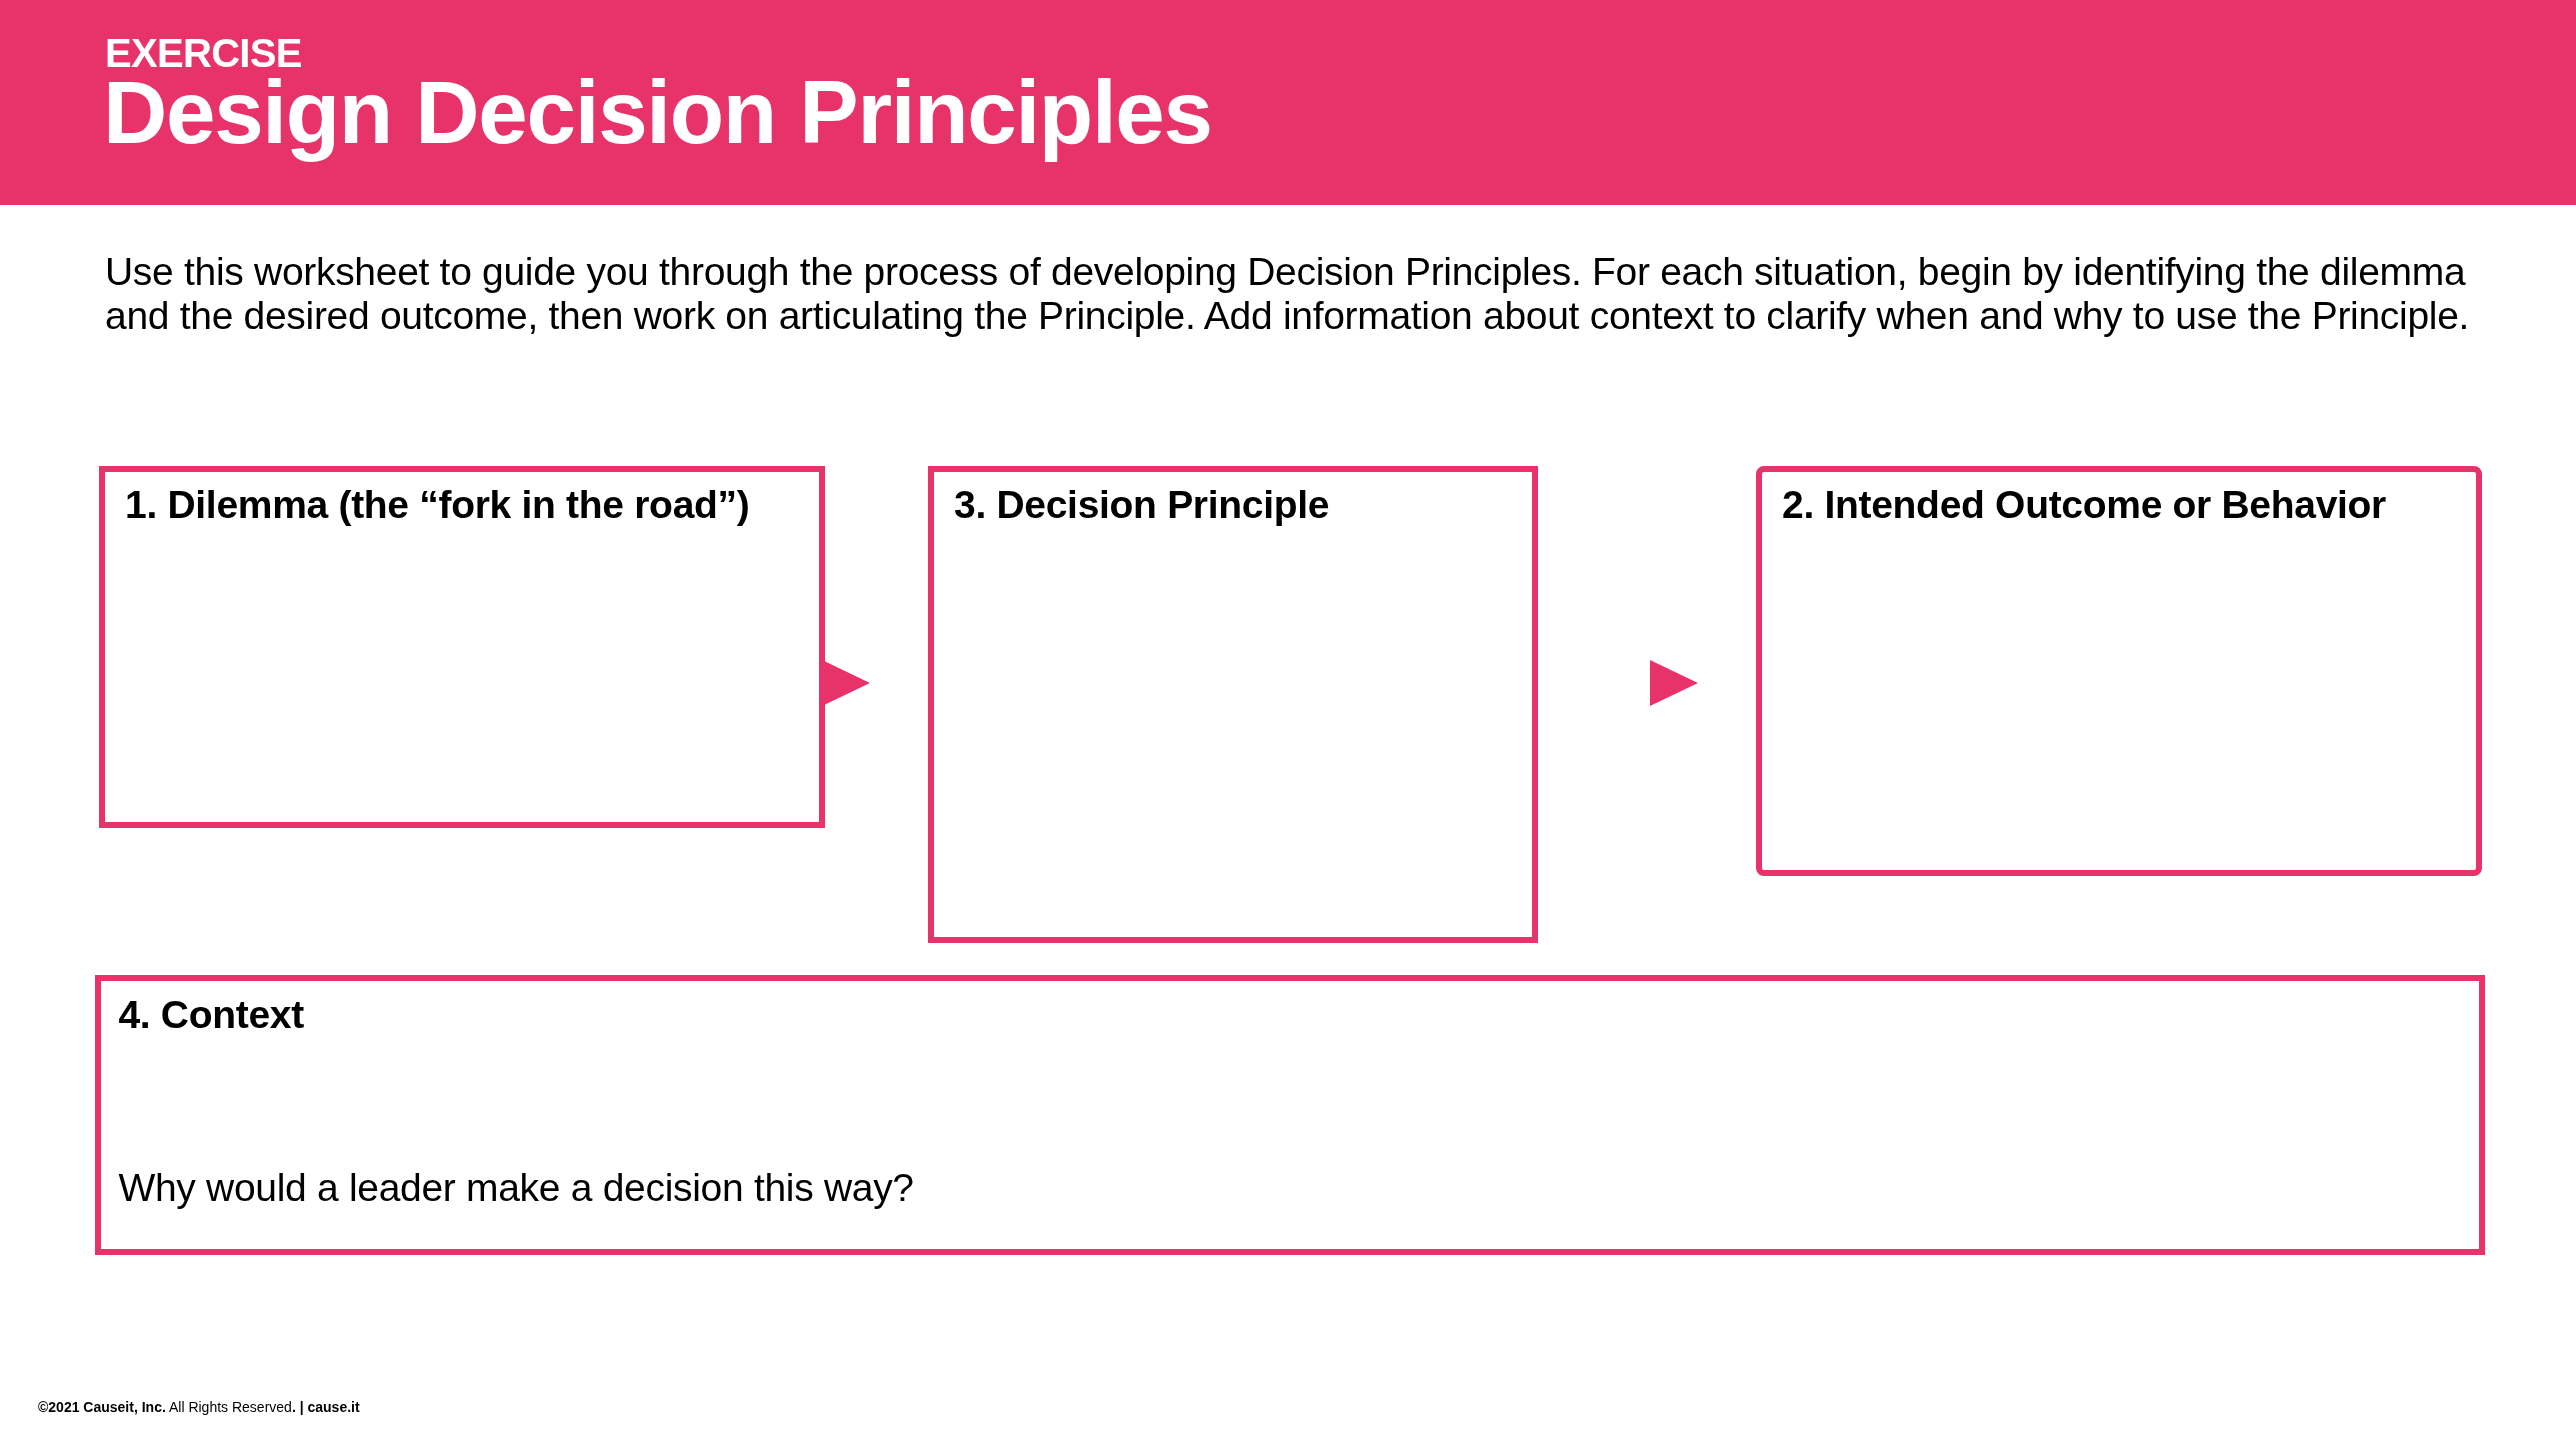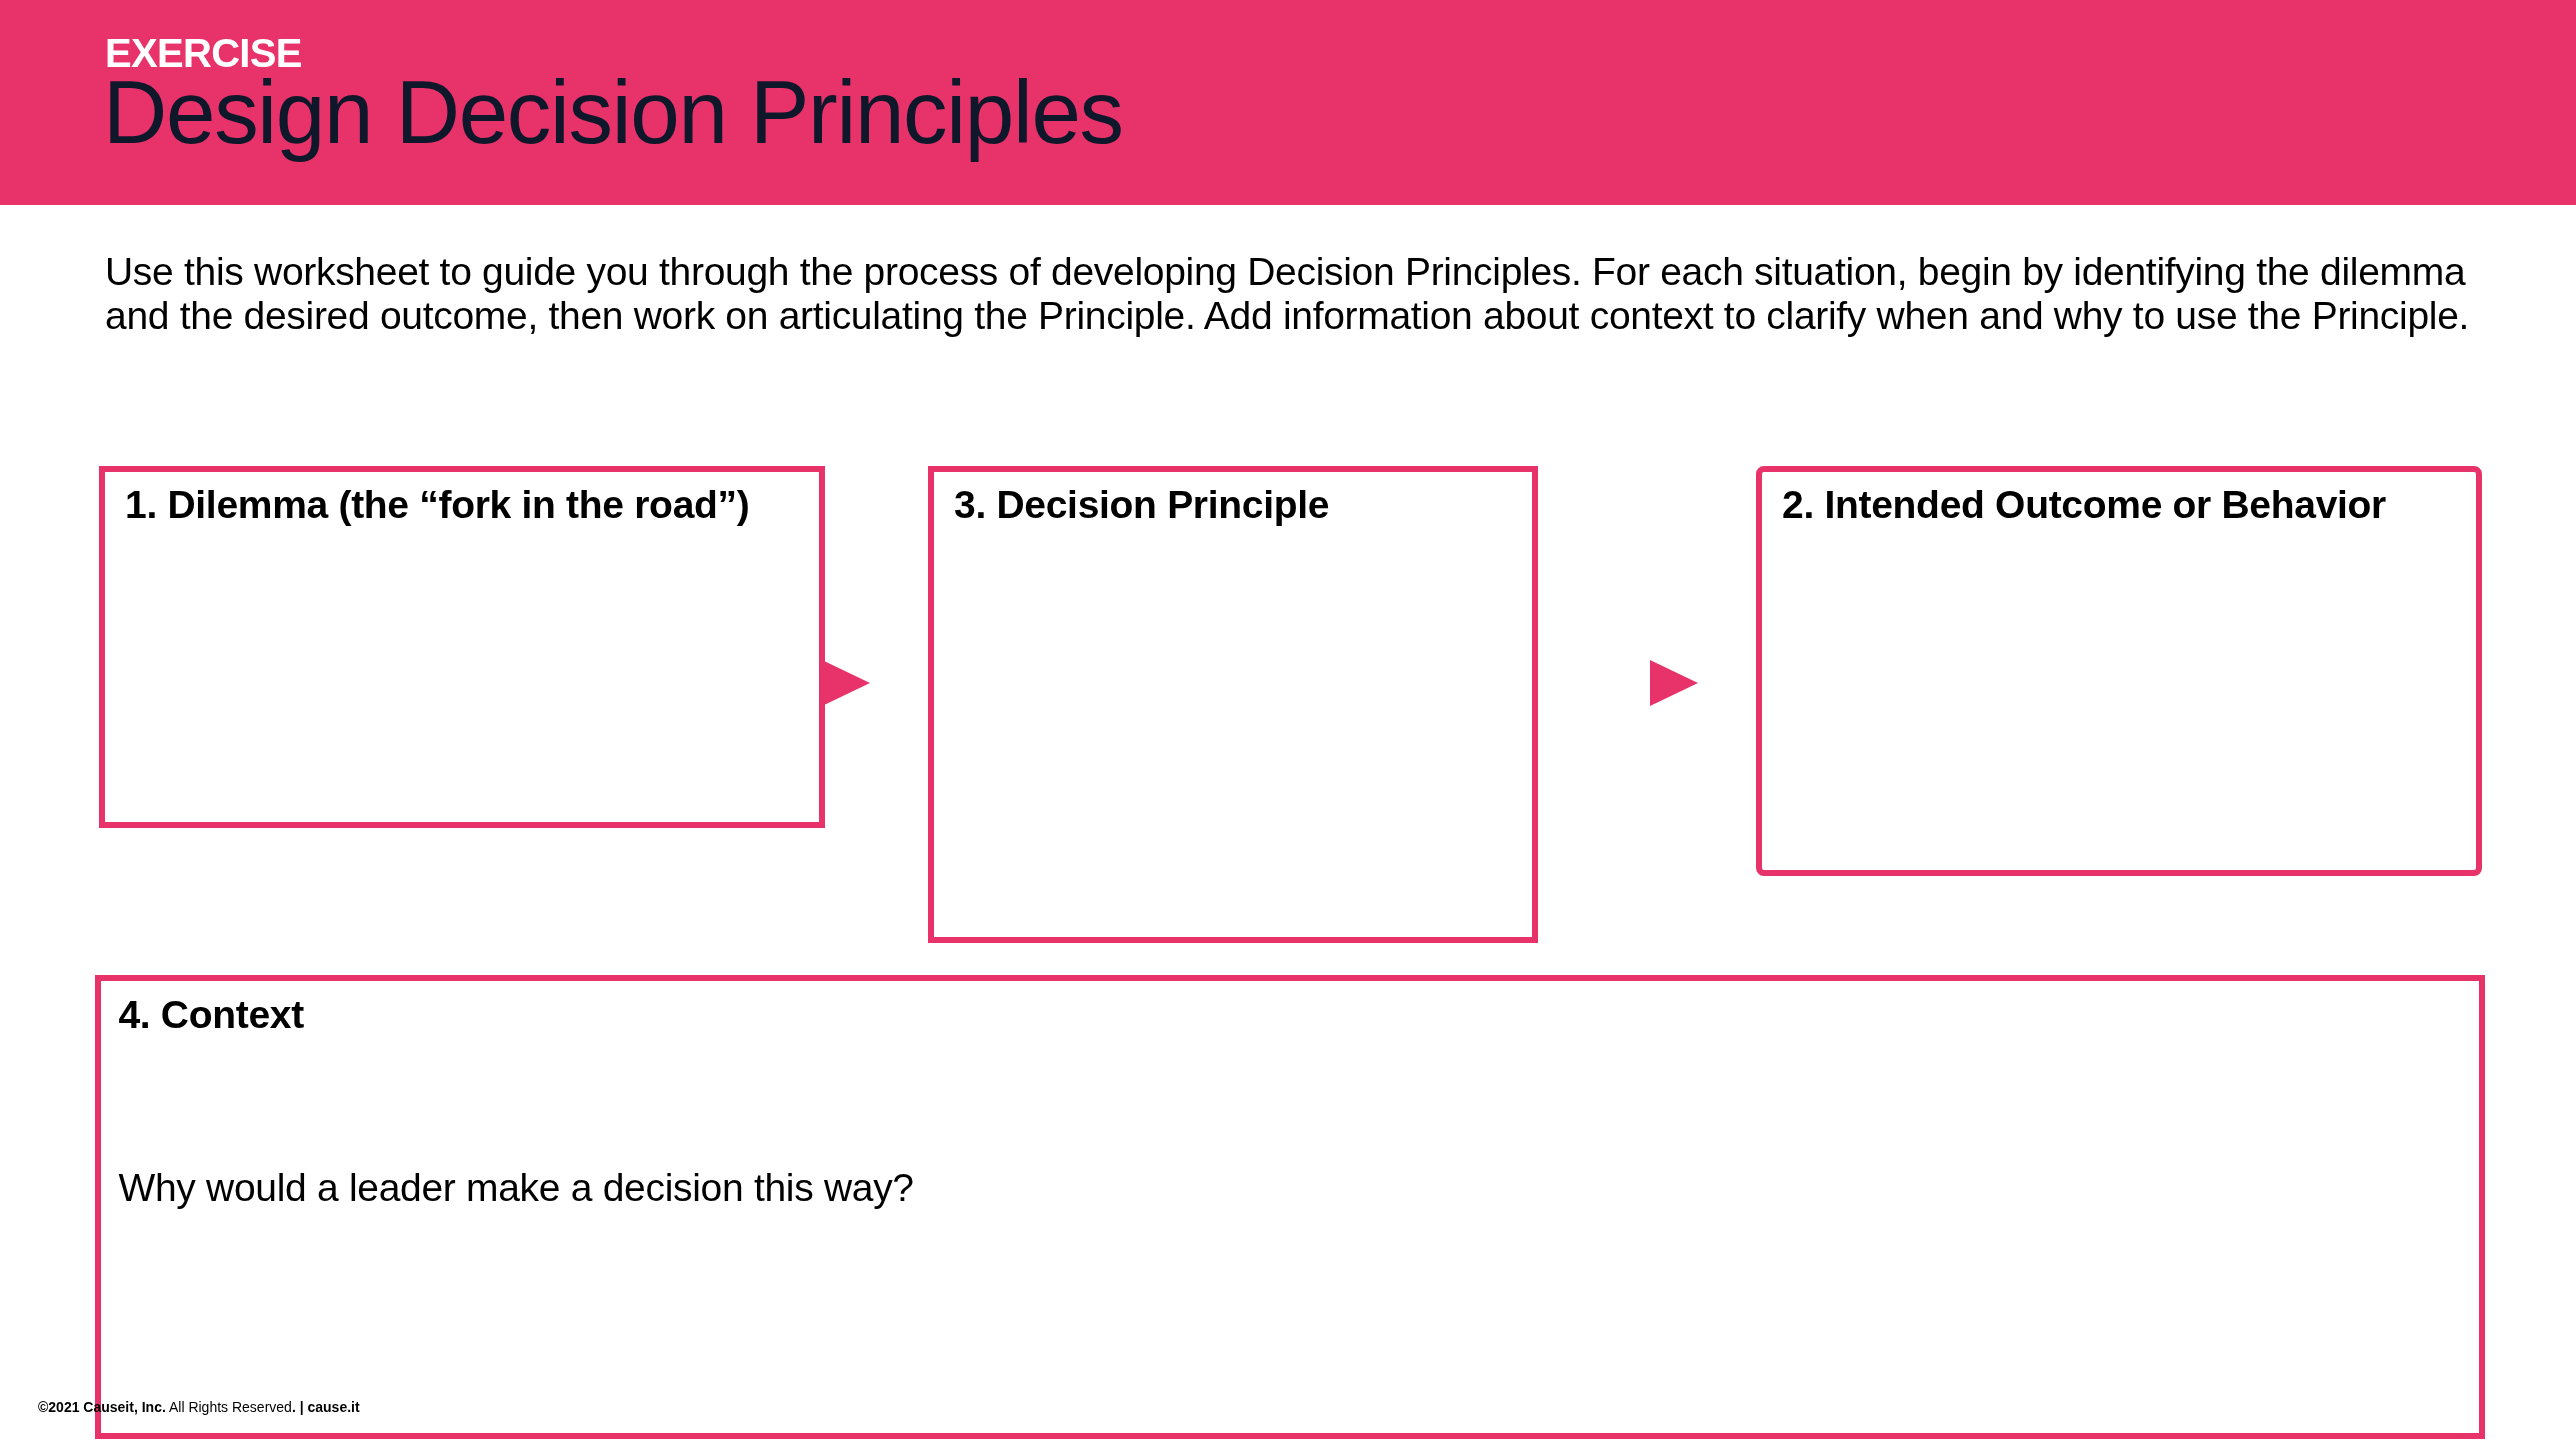--- a/index.html
+++ b/index.html
@@ -9,22 +9,22 @@
     }
     .header {
       position: absolute; left: 0; top: 0; width: 2576px; height: 205px;
       background: #E8336A;
     }
     .eyebrow {
       position: absolute; left: 105px; top: 31px; color: #fff;
       font-weight: bold; font-size: 40px; letter-spacing: -0.7px;
     }
     .title {
-      position: absolute; left: 103px; top: 64px; color: #0f172a;
-      font-weight: normal; font-size: 89px; letter-spacing: -1.3px; line-height: 1.1;
+      position: absolute; left: 103px; top: 64px; color: #ffffff;
+      font-weight: bold; font-size: 89px; letter-spacing: -1.3px; line-height: 1.1;
     }
     .intro {
       position: absolute; left: 105px; top: 250px; width: 2388px;
       font-size: 39px; line-height: 44px; letter-spacing: -0.3px;
     }
     .intro b { font-weight: normal; }
     .box {
       position: absolute; box-sizing: border-box; border: 6px solid #E8336A;
       background: #fff;
     }
@@ -63,19 +63,19 @@
 
 <div class="box" style="left:928px; top:466px; width:610px; height:477px;">
   <div class="box-title">3. Decision Principle</div>
 </div>
 <div class="arrow" style="left:1650px; top:660px;"></div>
 
 <div class="box" style="left:1756px; top:466px; width:726px; height:410px;border-radius:8px;">
   <div class="box-title">2. Intended Outcome or Behavior</div>
 </div>
 
-<div class="box" style="left:95px; top:975px; width:2390px; height:464px;">
+<div class="box" style="left:95px; top:975px; width:2390px; height:280px;">
   <div class="box-title" style="left:17.4px; top:12px;">4. Context</div>
   <div class="ctx-q" style="left:17.4px; top:185px;">Why would a leader make a decision this way?</div>
 </div>
 
 <div class="footer"><b>©2021 Causeit, Inc.</b><span> All Rights Reserved</span><b>. | </b><b>cause.it</b></div>
 
 
 </body></html>

